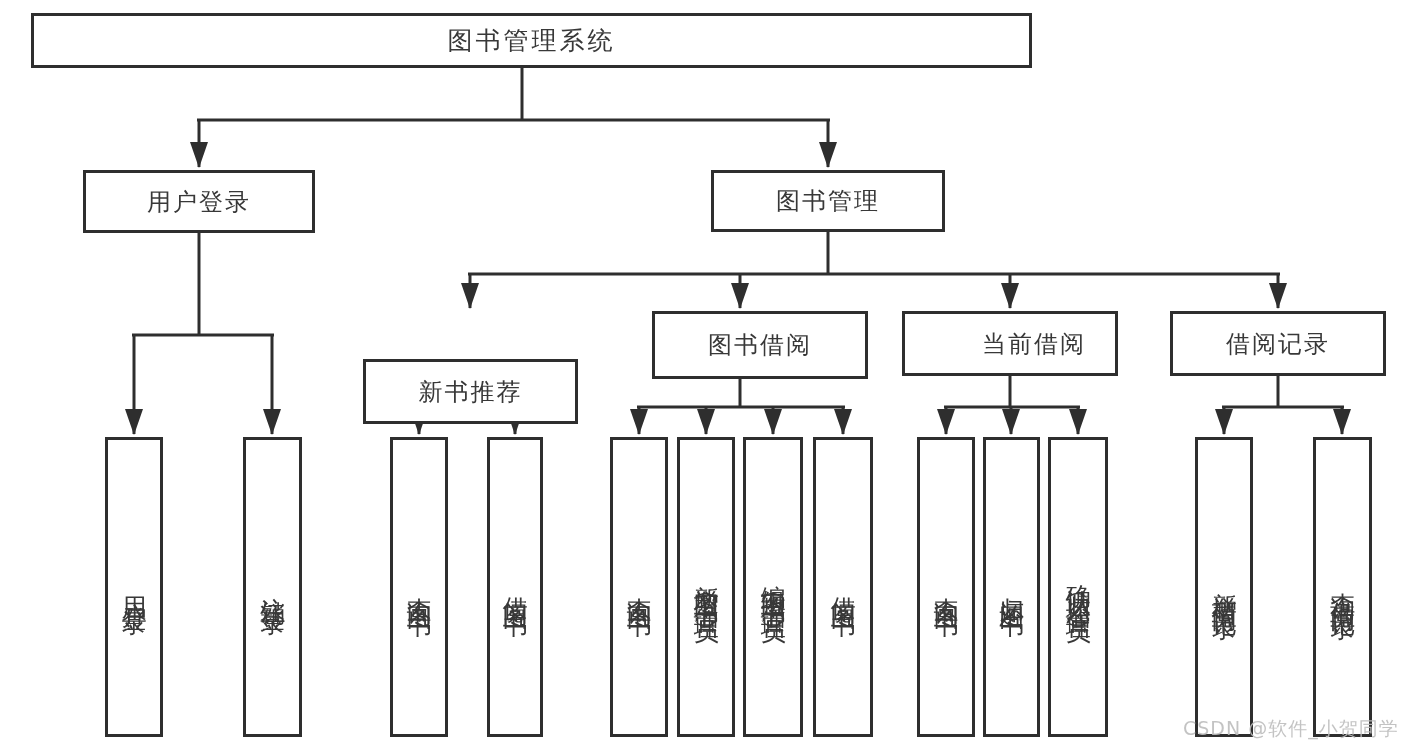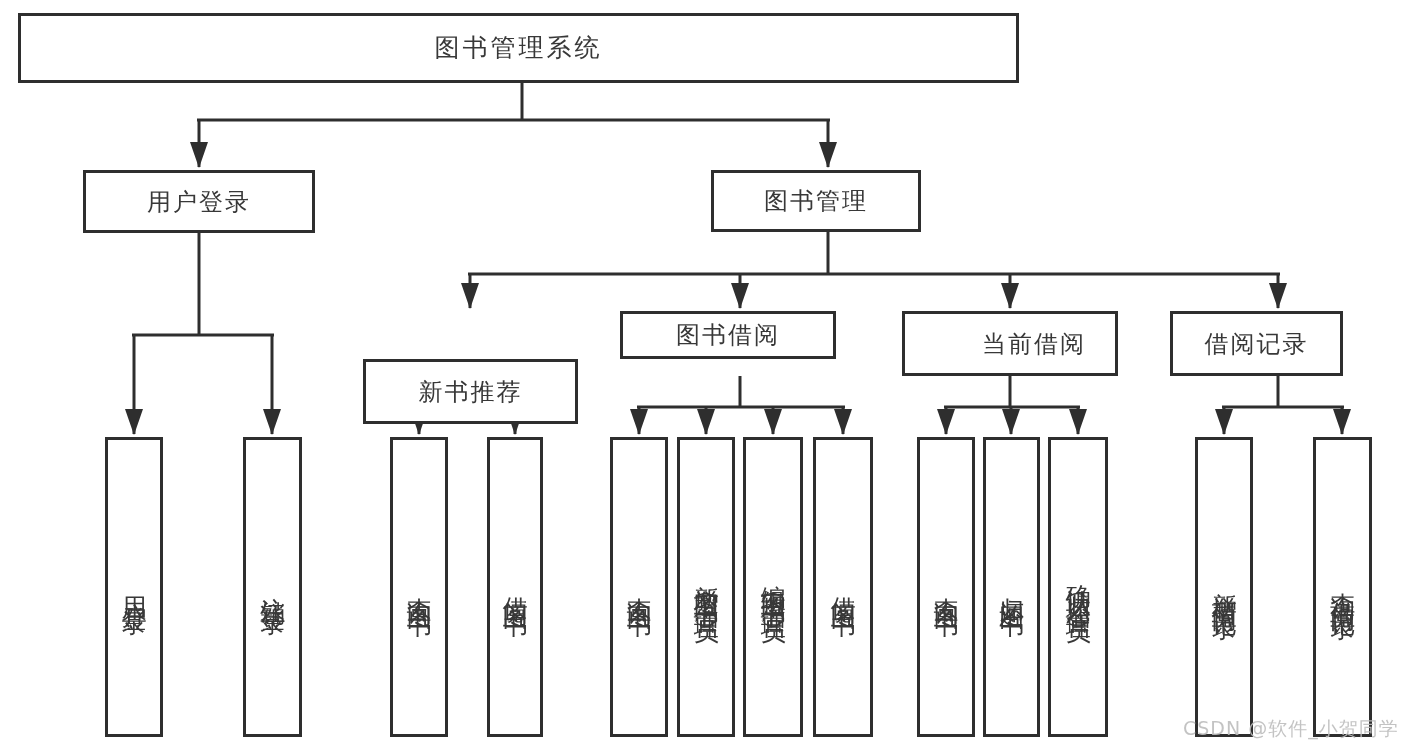--- a/index.html
+++ b/index.html
@@ -120,29 +120,29 @@
     <line x1="946" y1="407" x2="946" y2="434" marker-end="url(#arrowhead)"></line>
     <line x1="1011" y1="407" x2="1011" y2="434" marker-end="url(#arrowhead)"></line>
     <line x1="1078" y1="407" x2="1078" y2="434" marker-end="url(#arrowhead)"></line>
 
     <line x1="1278" y1="376" x2="1278" y2="407"></line>
     <line x1="1222" y1="407" x2="1344" y2="407"></line>
     <line x1="1224" y1="407" x2="1224" y2="434" marker-end="url(#arrowhead)"></line>
     <line x1="1342" y1="407" x2="1342" y2="434" marker-end="url(#arrowhead)"></line>
   </svg>
 
-  <div class="box h root-box" style="left:18px; top:13px; width:1001px; height:70px;">图书管理系统</div>
+  <div class="box h root-box" style="left:31px; top:13px; width:1001px; height:55px;">图书管理系统</div>
 
   <div class="box h" style="left:83px; top:170px; width:232px; height:63px;">用户登录</div>
-  <div class="box h" style="left:711px; top:170px; width:210px; height:62px;">图书管理</div>
+  <div class="box h" style="left:711px; top:170px; width:234px; height:62px;">图书管理</div>
 
   <div class="box h" style="left:363px; top:311px; width:215px; height:65px;margin-top:48px;">新书推荐</div>
-  <div class="box h" style="left:620px; top:311px; width:216px; height:48px;">图书借阅</div>
+  <div class="box h" style="left:652px; top:311px; width:216px; height:68px;">图书借阅</div>
   <div class="box h" style="left:902px; top:311px; width:216px; height:65px;padding-left:48px;">当前借阅</div>
-  <div class="box h" style="left:1170px; top:311px; width:173px; height:65px;text-align:right;">借阅记录</div>
+  <div class="box h" style="left:1170px; top:311px; width:216px; height:65px;text-align:right;">借阅记录</div>
 
   <div class="box v" style="left:105px; top:437px; width:58px; height:300px;">用户登录</div>
   <div class="box v" style="left:243px; top:437px; width:59px; height:300px;">注销登录</div>
 
   <div class="box v" style="left:390px; top:437px; width:58px; height:300px;">查询图书</div>
   <div class="box v" style="left:487px; top:437px; width:56px; height:300px;">借阅图书</div>
 
   <div class="box v" style="left:610px; top:437px; width:58px; height:300px;">查询图书</div>
   <div class="box v" style="left:677px; top:437px; width:58px; height:300px;">新增图书（管理员）</div>
   <div class="box v" style="left:743px; top:437px; width:60px; height:300px;">编辑图书（管理员）</div>

